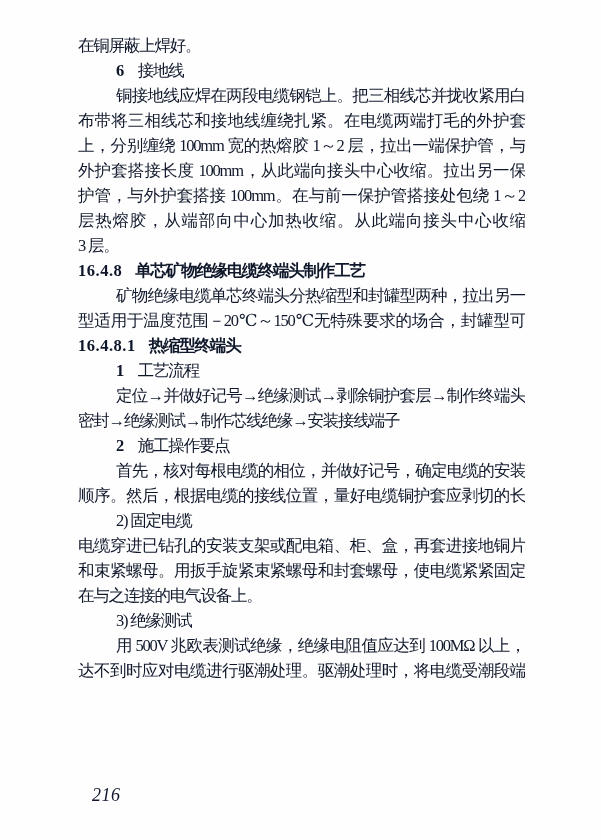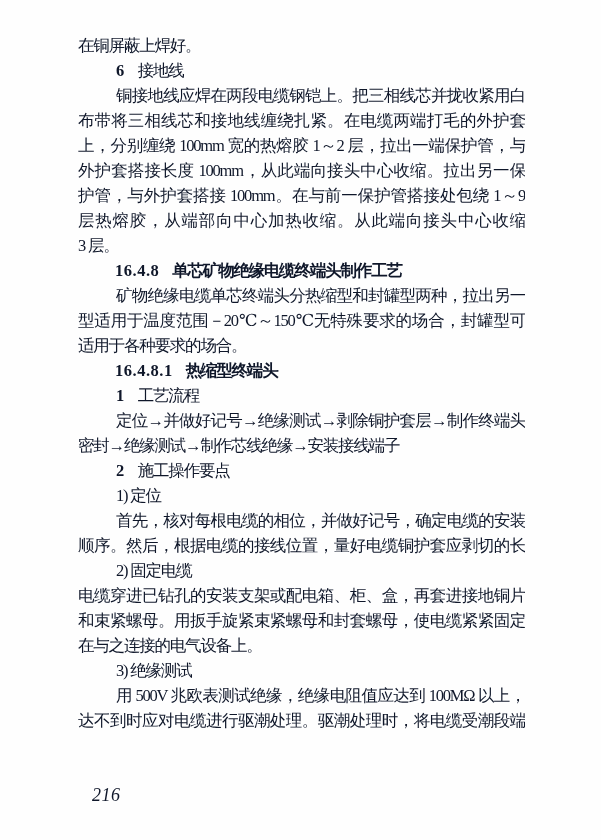--- a/index.html
+++ b/index.html
@@ -32,21 +32,20 @@
   }
   .line.indent {
     padding-left: 38px;
   }
   .line.justify {
     text-align: justify;
     text-align-last: justify;
   }
   .line.bold {
     font-weight: bold;
-    margin-left: 37px;
   }
   .line .num {
     font-weight: bold;
     letter-spacing: 0.5px;
     margin-right: 13px;
   }
   .page-number {
     position: absolute;
     left: 92px;
     top: 783px;
@@ -61,33 +60,31 @@
 <body>
 
 <div class="page">
   <div class="text-block">
       <div class="line">在铜屏蔽上焊好。</div>
       <div class="line indent"><span class="num">6</span><span>接地线</span></div>
       <div class="line indent justify">铜接地线应焊在两段电缆钢铠上。把三相线芯并拢收紧用白</div>
       <div class="line justify">布带将三相线芯和接地线缠绕扎紧。在电缆两端打毛的外护套</div>
       <div class="line justify">上，分别缠绕 100mm 宽的热熔胶 1～2 层，拉出一端保护管，与</div>
       <div class="line justify">外护套搭接长度 100mm，从此端向接头中心收缩。拉出另一保</div>
-      <div class="line justify">护管，与外护套搭接 100mm。在与前一保护管搭接处包绕 1～9</div>
+      <div class="line justify">护管，与外护套搭接 100mm。在与前一保护管搭接处包绕 1～2</div>
       <div class="line justify">层热熔胶，从端部向中心加热收缩。从此端向接头中心收缩</div>
       <div class="line">3 层。</div>
       <div class="line bold"><span class="num">16.4.8</span><span>单芯矿物绝缘电缆终端头制作工艺</span></div>
       <div class="line indent justify">矿物绝缘电缆单芯终端头分热缩型和封罐型两种，拉出另一保</div>
       <div class="line justify">型适用于温度范围－20℃～150℃无特殊要求的场合，封罐型可</div>
-      <div class="line">适用于各种要求的场合。</div>
       <div class="line bold"><span class="num">16.4.8.1</span><span>热缩型终端头</span></div>
       <div class="line indent"><span class="num">1</span><span>工艺流程</span></div>
       <div class="line indent justify">定位→并做好记号→绝缘测试→剥除铜护套层→制作终端头和</div>
       <div class="line">密封→绝缘测试→制作芯线绝缘→安装接线端子</div>
       <div class="line indent"><span class="num">2</span><span>施工操作要点</span></div>
-      <div class="line indent">1) 定位</div>
       <div class="line indent justify">首先，核对每根电缆的相位，并做好记号，确定电缆的安装</div>
       <div class="line justify">顺序。然后，根据电缆的接线位置，量好电缆铜护套应剥切的长</div>
       <div class="line indent">2) 固定电缆</div>
       <div class="line justify">电缆穿进已钻孔的安装支架或配电箱、柜、盒，再套进接地铜片</div>
       <div class="line justify">和束紧螺母。用扳手旋紧束紧螺母和封套螺母，使电缆紧紧固定</div>
       <div class="line">在与之连接的电气设备上。</div>
       <div class="line indent">3) 绝缘测试</div>
       <div class="line indent justify">用 500V 兆欧表测试绝缘，绝缘电阻值应达到 100MΩ 以上，</div>
       <div class="line justify">达不到时应对电缆进行驱潮处理。驱潮处理时，将电缆受潮段端</div>
     </div>

